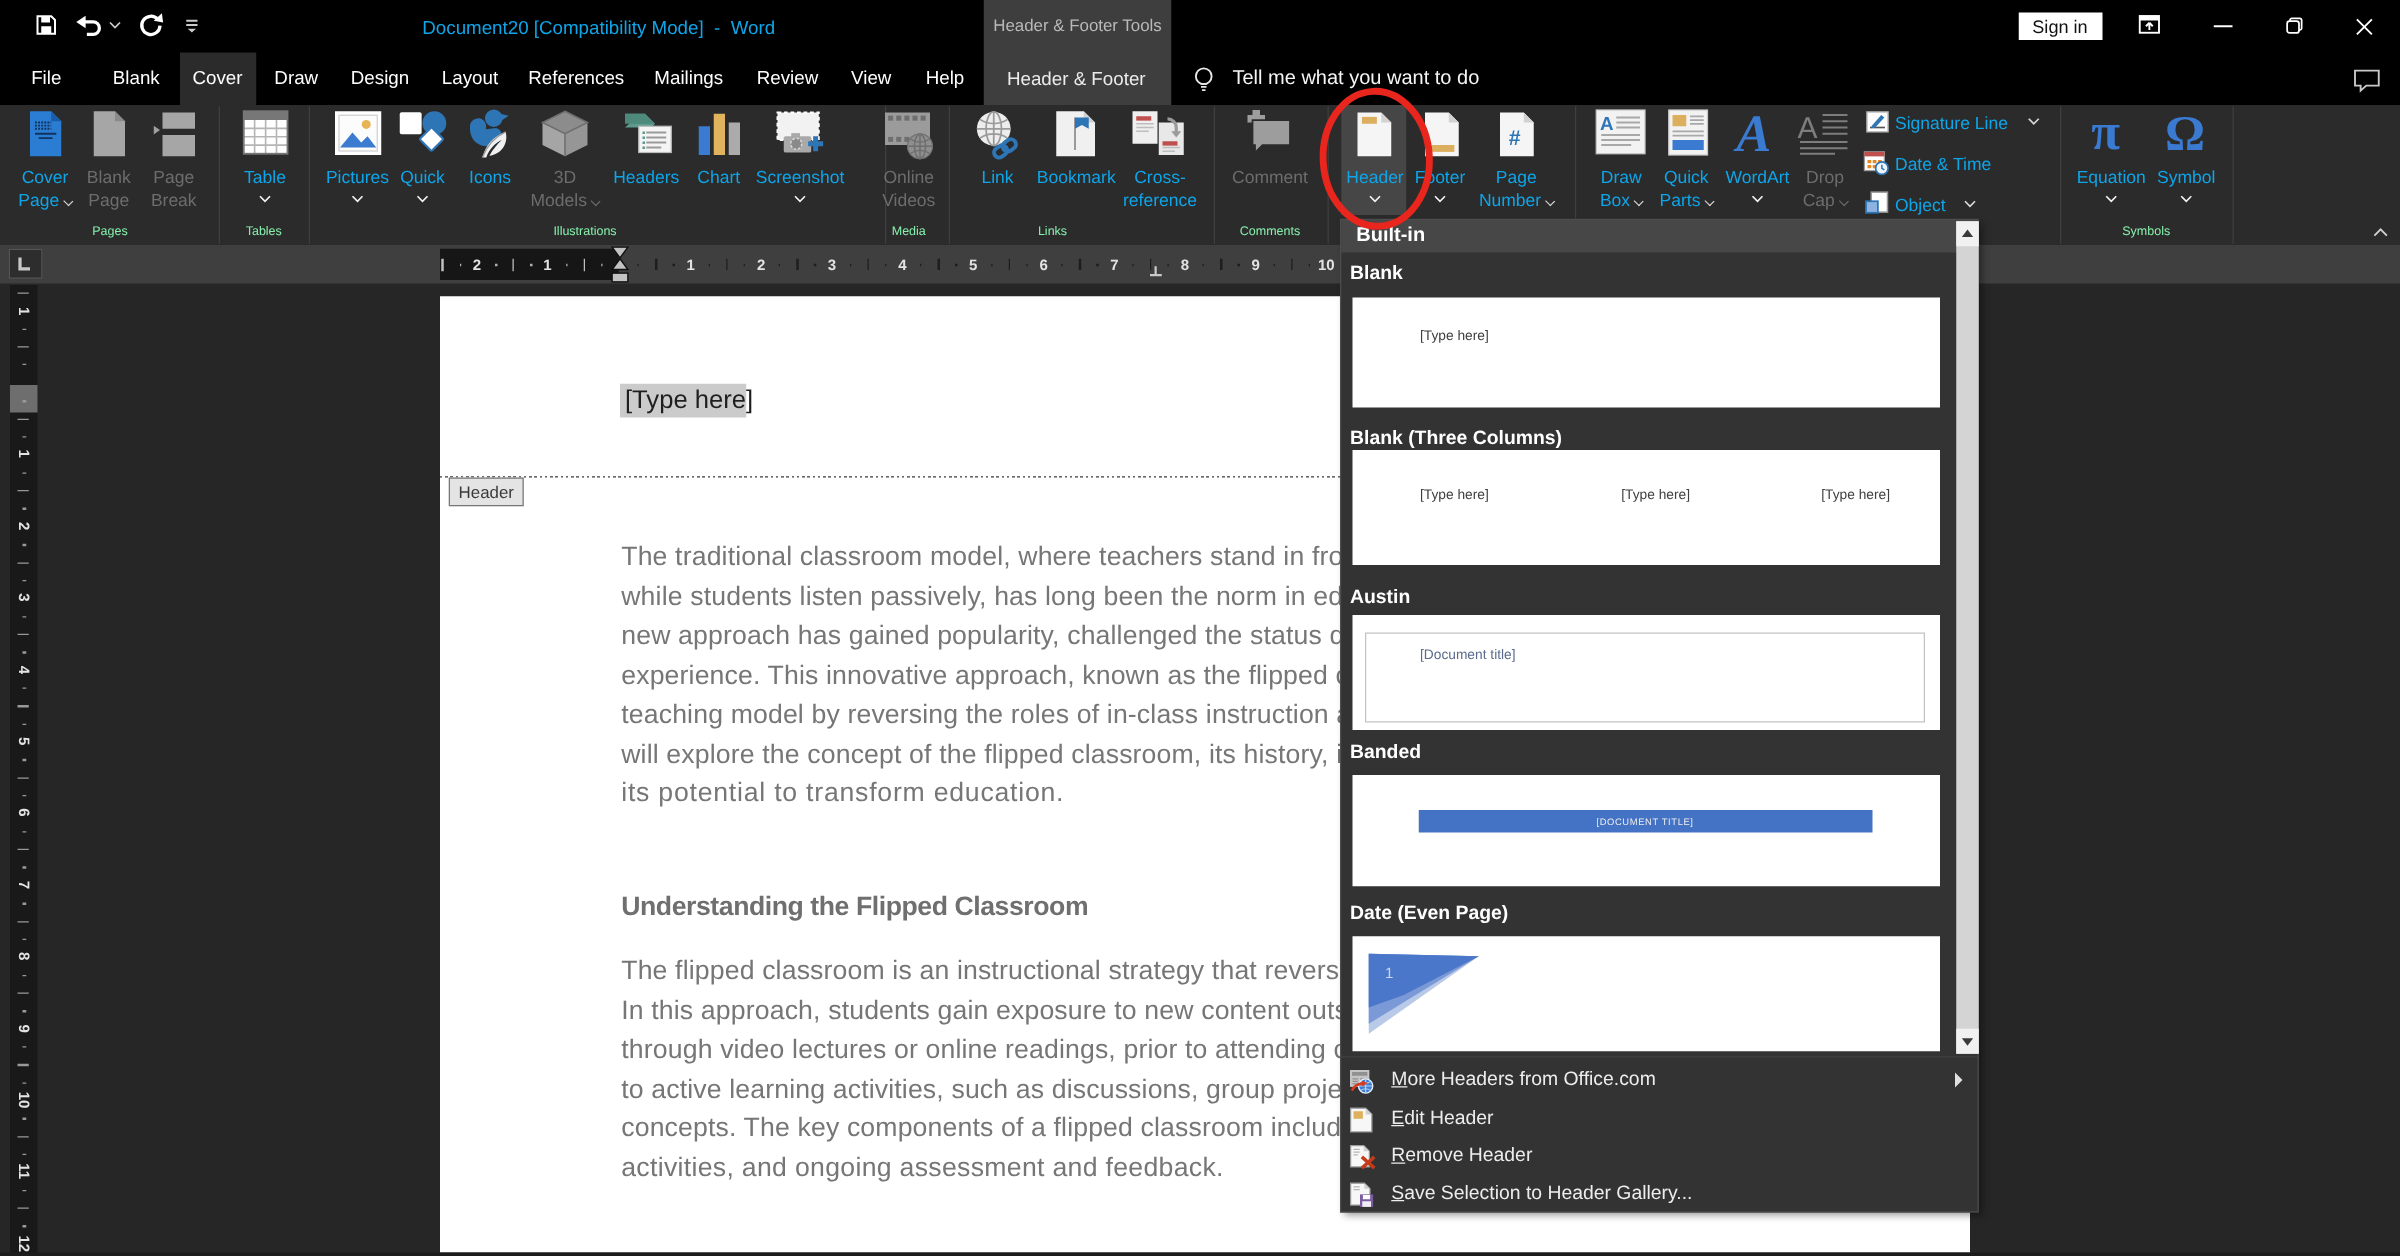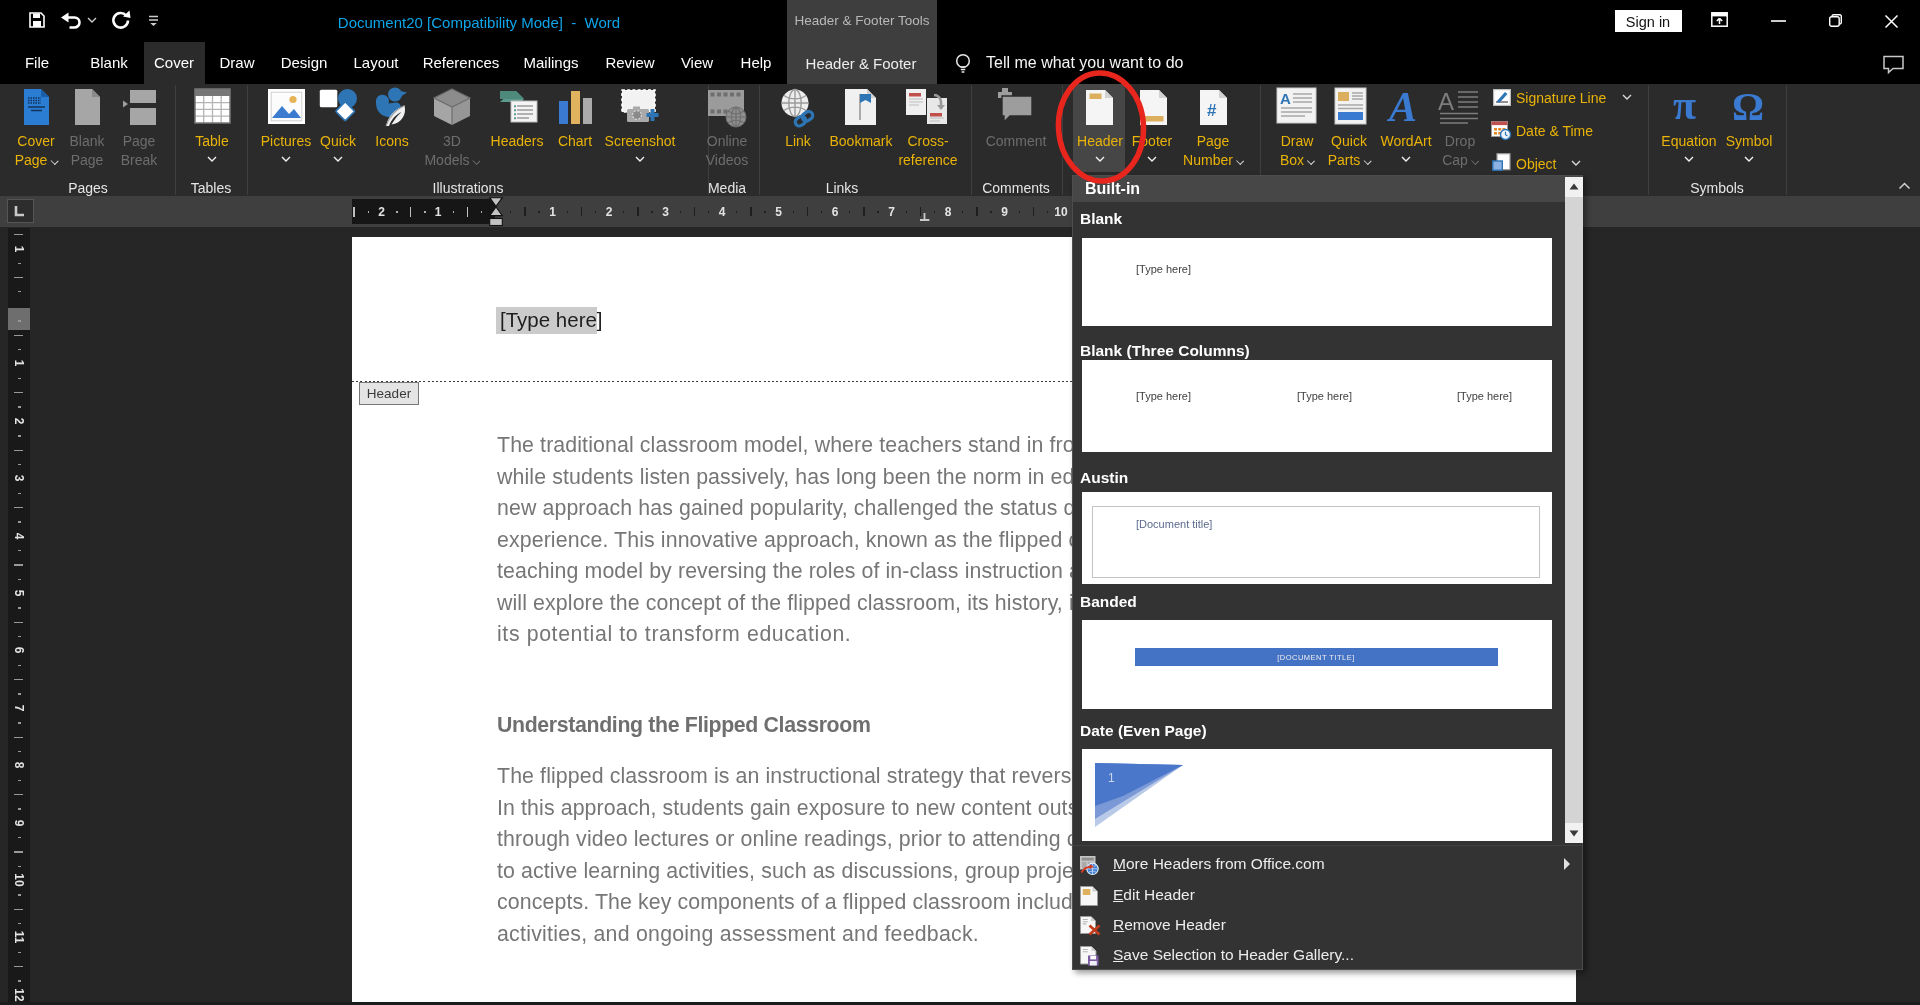--- a/index.html
+++ b/index.html
@@ -1,22 +1,22 @@
 <!DOCTYPE html>
 <html><head><meta charset="utf-8">
 <style>
 *{margin:0;padding:0;box-sizing:border-box}
 html,body{width:1920px;height:1005px;overflow:hidden;background:#262626;font-family:"Liberation Sans",sans-serif}
 .a{position:absolute}
 .cx{transform:translateX(-50%);white-space:nowrap;text-align:center}
-.lbl{position:absolute;color:#eab308;font-size:14px;line-height:1;white-space:nowrap}
+.lbl{position:absolute;color:#0ea5e9;font-size:14px;line-height:1;white-space:nowrap}
 .ch{display:inline-block;width:6px;height:6px;border-right:1.5px solid #d9d9d9;border-bottom:1.5px solid #d9d9d9;transform:rotate(45deg) scaleY(0.9);margin-left:4px;vertical-align:1.5px}
 .ch.d{border-color:#6d6d6d}
 .dis{color:#6d6d6d !important}
-.glbl{position:absolute;color:#e5e5e5;font-size:14px;line-height:1}
+.glbl{position:absolute;color:#86efac;font-size:10px;line-height:1}
 .sep{position:absolute;width:1px;background:#3f3f3f;top:85px;height:110px}
 .tab{position:absolute;color:#fff;font-size:15px;top:55px;line-height:1}
 svg{position:absolute;overflow:visible}
 .gal{position:absolute;color:#fff;font-weight:bold;font-size:15.5px;line-height:1}
 .mi{position:absolute;color:#ededed;font-size:15.5px;line-height:1}
 </style></head>
 <body>
 
 <div class="a" style="left:0;top:0;width:1920px;height:84px;background:#000"></div>
 <div class="a" style="left:787px;top:0;width:150px;height:84px;background:#3e3e3e"></div>

